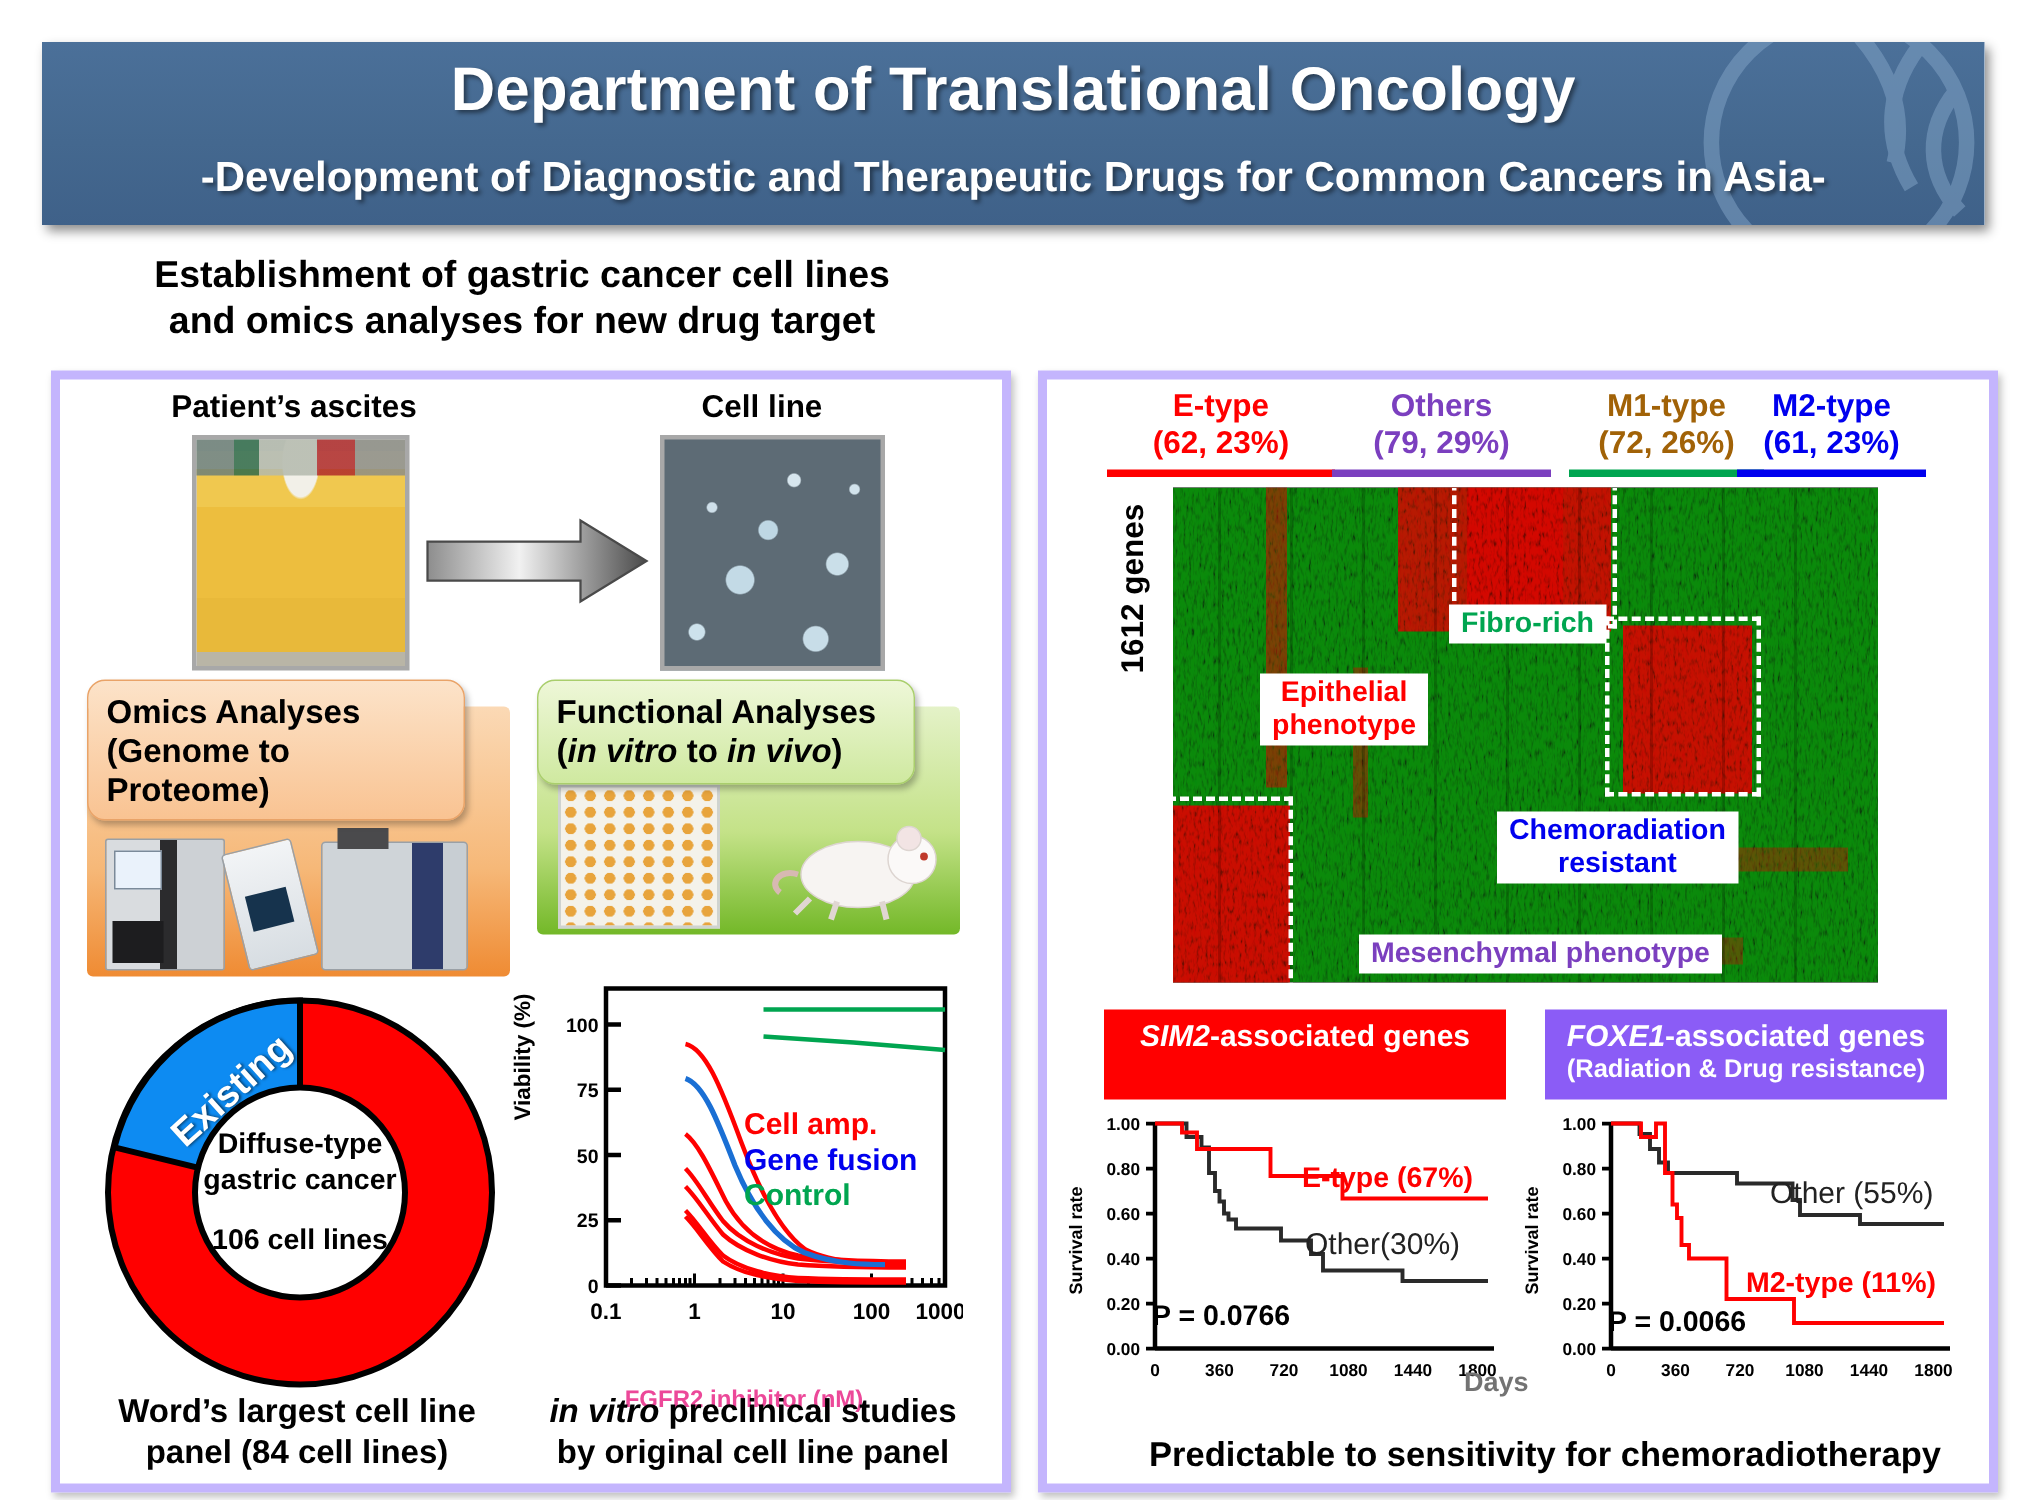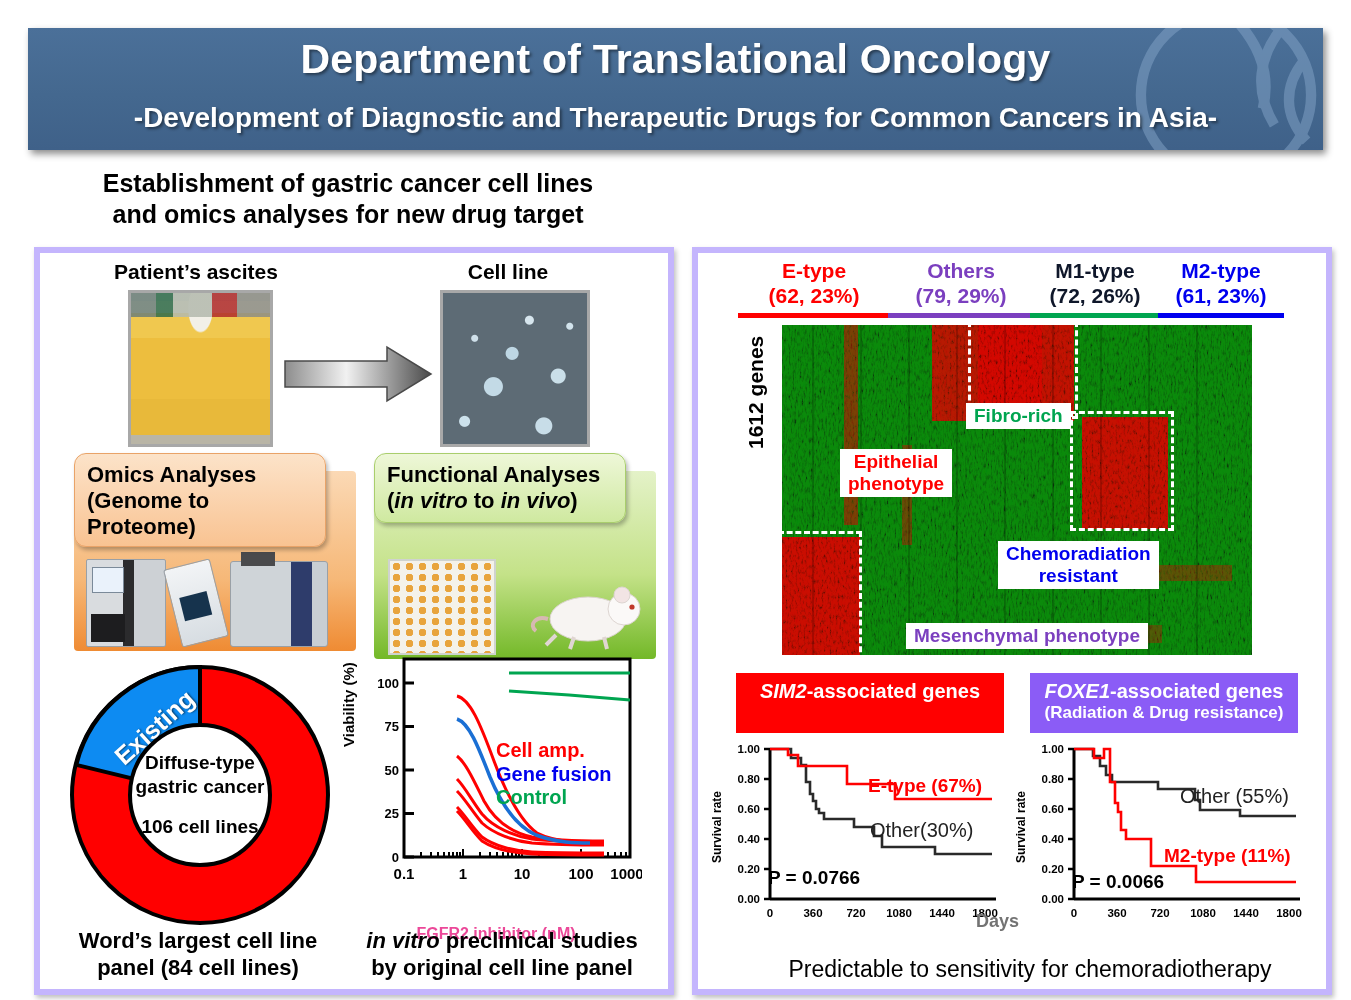--- a/index.html
+++ b/index.html
@@ -78,23 +78,23 @@
       radial-gradient(circle at 35% 62%,#c3dae6 0 9px,rgba(0,0,0,0) 10px),
       radial-gradient(circle at 15% 85%,#cde2ec 0 5px,rgba(0,0,0,0) 6px),
       radial-gradient(circle at 70% 88%,#c8dde8 0 8px,rgba(0,0,0,0) 9px),
       radial-gradient(circle at 48% 40%,#bed7e4 0 6px,rgba(0,0,0,0) 7px),
       radial-gradient(circle at 88% 22%,#d2e3ec 0 3px,rgba(0,0,0,0) 4px),
       #5d6b75;
   }
   .arrow-wrap{position:absolute;left:243px;top:92px;width:150px;height:58px;}
 
   
-  .an-box{position:absolute;margin-left:16px;}
+  .an-box{position:absolute;}
   #an-omics{left:18px;top:200px;width:282px;height:198px;}
-  #an-func{left:318px;top:200px;width:282px;height:206px;}
+  #an-func{left:318px;top:200px;width:282px;height:170px;}
   .an-body{
     position:absolute;left:0;top:18px;right:0;bottom:0;border-radius:4px;
   }
   #an-omics .an-body{background:linear-gradient(180deg,#fbd9b5 0%,#f6b878 60%,#ef8b33 100%);}
   #an-func  .an-body{background:linear-gradient(180deg,#e4f2c8 0%,#c4e288 55%,#73b828 100%);}
   .an-cap{
     position:absolute;left:0;top:0;width:252px;min-height:70px;border-radius:12px;
     box-sizing:border-box;padding:8px 10px 6px 12px;
     font-size:22px;font-weight:bold;color:#000;line-height:1.18;
     box-shadow:2px 3px 4px rgba(0,0,0,.28);
@@ -175,21 +175,21 @@
   #cap-viab em{font-style:italic;}
 
   
   .subtype-heads{position:absolute;left:40px;top:6px;width:546px;height:62px;}
   .st{position:absolute;text-align:center;font-size:21px;font-weight:bold;line-height:1.18;}
   .st .bar{display:block;height:5px;margin-top:4px;}
   #st-e{left:0px;width:152px;color:#ff0000;}
   #st-e .bar{background:#ff0000;}
   #st-o{left:150px;width:146px;color:#7b3fbf;}
   #st-o .bar{background:#7b3fbf;}
-  #st-m1{left:292px;width:130px;color:#0f172a;}
+  #st-m1{left:308px;width:130px;color:#a16207;}
   #st-m1 .bar{background:#00a550;}
   #st-m2{left:420px;width:126px;color:#0000ee;}
   #st-m2 .bar{background:#0000ee;}
 
   .heatmap{
     position:absolute;left:84px;top:72px;width:470px;height:330px;
     background:#000;overflow:hidden;
   }
   .hm-ylab{
     position:absolute;left:46px;top:196px;transform:rotate(-90deg);transform-origin:left top;
@@ -225,21 +225,21 @@
   .km-ylab{
     position:absolute;left:0px;top:124px;transform:rotate(-90deg);transform-origin:left top;
     font-size:12px;font-weight:bold;color:#000;white-space:nowrap;
   }
   .km-note{position:absolute;font-size:19px;font-weight:bold;}
   .km-days{
     position:absolute;left:266px;top:172px;font-size:18px;font-weight:bold;color:#737373;
   }
   .rp-cap{
     position:absolute;left:0;right:0;bottom:6px;text-align:center;
-    font-size:23px;font-weight:normal;color:#000;margin-left:36px;
+    font-size:23px;font-weight:bold;color:#000;margin-left:36px;
   }
 </style>
 </head>
 <body>
 
 <div class="poster">
 
   <div class="banner">
     <svg class="banner-logo" viewBox="0 0 200 200">
       <circle cx="100" cy="100" r="74" fill="none" stroke="#7fa0c4" stroke-width="9"></circle>

